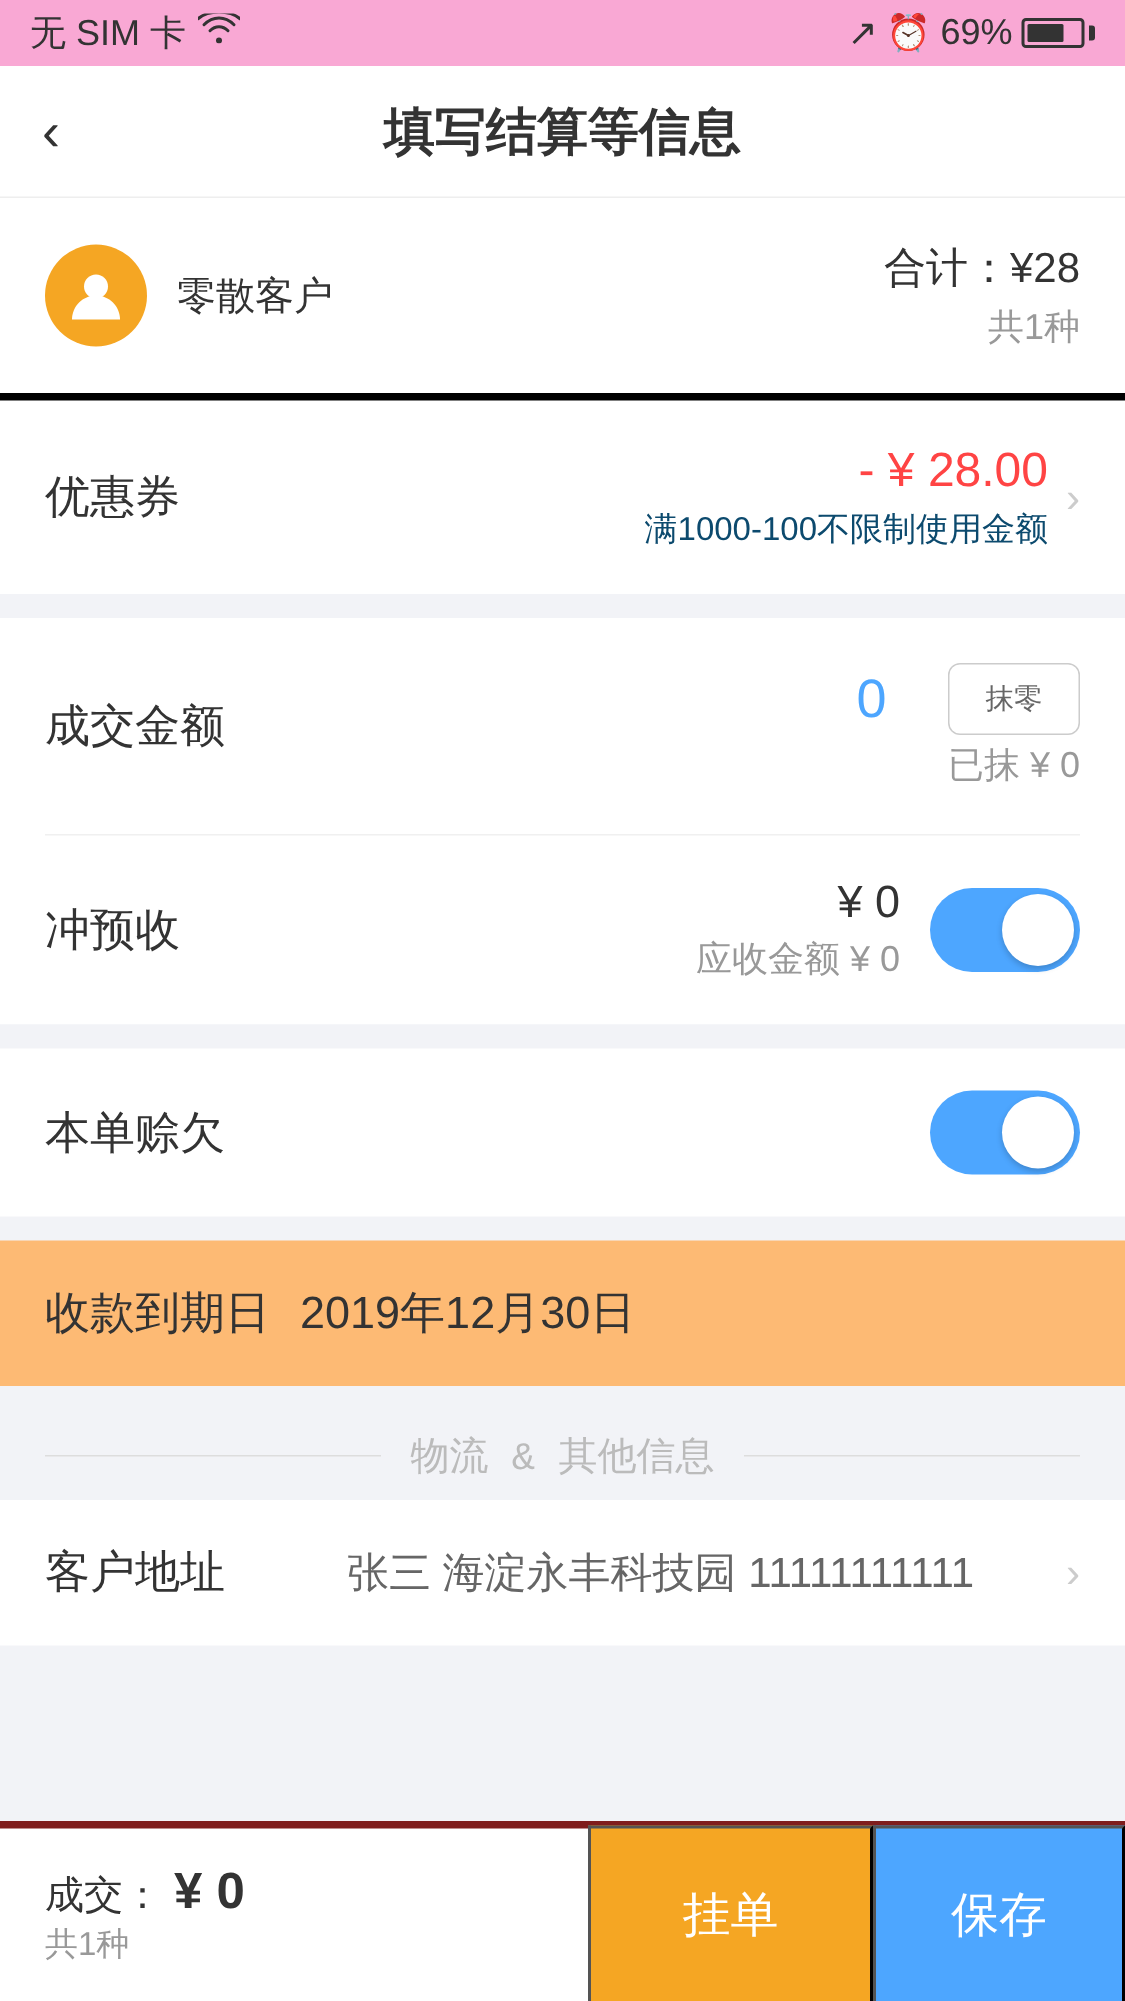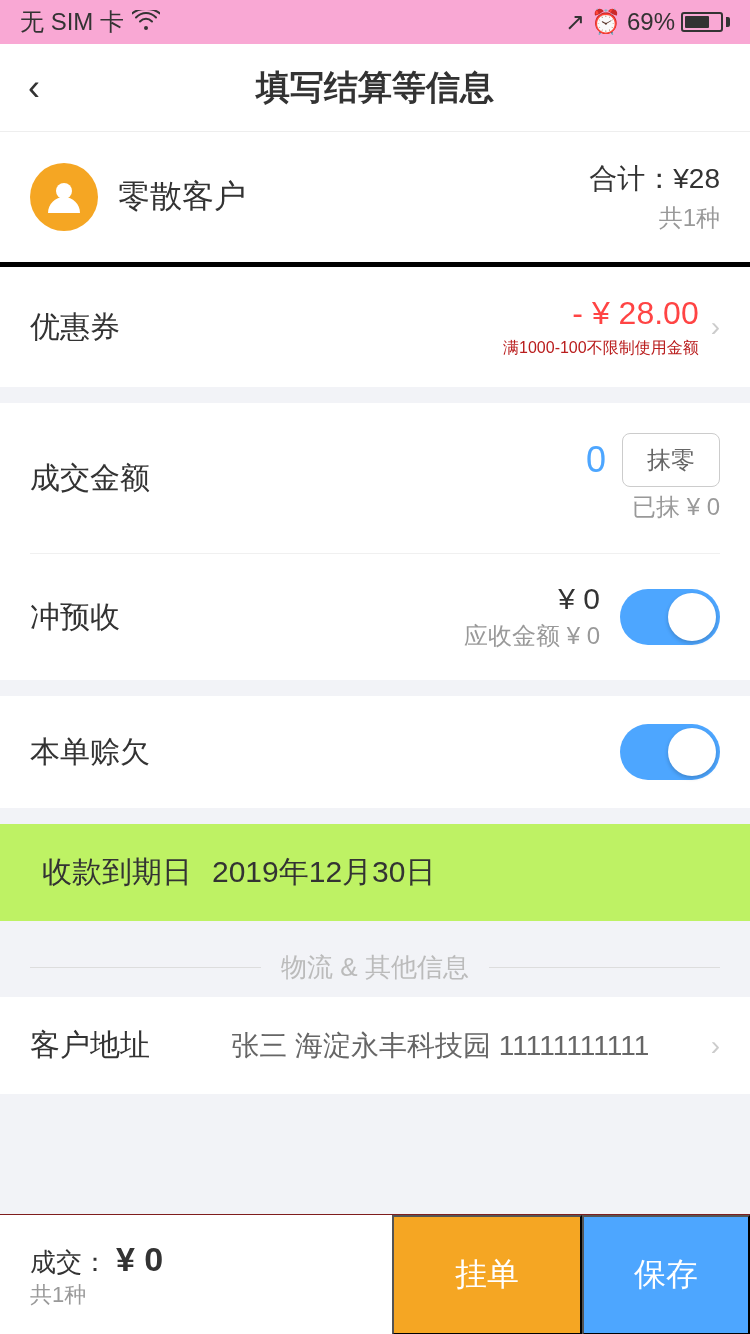--- a/index.html
+++ b/index.html
@@ -75,39 +75,39 @@
       border-radius: 50%;
       background: #f5a623;
       display: flex;
       align-items: center;
       justify-content: center;
     }
     .avatar-icon {
       width: 40px;
       height: 40px;
     }
-    .customer-name { font-size: 32px; color: #333; font-weight: 500; }
+    .customer-name { font-size: 26px; color: #333; font-weight: 500; }
     .customer-right { text-align: right; }
     .total-amount { font-size: 28px; color: #333; }
     .total-count { font-size: 24px; color: #999; margin-top: 4px; }
 
     
     .coupon-row {
       background: #fff;
       padding: 28px 30px;
       display: flex;
       align-items: center;
       justify-content: space-between;
       border-top: 5px solid #000000;
     }
     .coupon-label { font-size: 30px; color: #333; }
     .coupon-right { display: flex; align-items: center; gap: 12px; }
     .coupon-info { text-align: right; }
     .coupon-amount { font-size: 32px; color: #ff4444; font-weight: 500; }
-    .coupon-desc { font-size: 16px; color: #b91c1c; margin-top: 6px; }
+    .coupon-desc { font-size: 22px; color: #0c4a6e; margin-top: 6px; }
     .chevron { font-size: 28px; color: #ccc; }
 
     
     .section-divider {
       height: 16px;
       background: #f2f3f7;
     }
 
     
     .transaction-section {
@@ -130,24 +130,25 @@
       font-weight: 500;
       outline: none;
       border: none;
       text-align: right;
       width: 80px;
     }
     .round-button {
       border: 1px solid #ccc;
       border-radius: 8px;
       padding: 10px 24px;
-      font-size: 24px;
+      font-size: 19px;
       color: #666;
       background: #fff;
       cursor: pointer;
+      margin-left: 25px;
     }
     .amount-detail { font-size: 24px; color: #999; text-align: right; margin-top: 4px; }
 
     
     .prepay-row {
       display: flex;
       align-items: center;
       justify-content: space-between;
       padding: 28px 0;
     }
@@ -186,37 +187,38 @@
       padding: 28px 30px;
       display: flex;
       align-items: center;
       justify-content: space-between;
       margin-bottom: 16px;
     }
     .debt-label { font-size: 30px; color: #333; }
 
     
     .due-date-section {
-      background: #bef264;
-      padding: 28px 42px;
+      background: #fdba74;
+      padding: 28px 30px;
       margin-bottom: 16px;
     }
     .due-date-row { display: flex; align-items: center; gap: 20px; }
     .due-date-label { font-size: 30px; color: #333; }
     .due-date-value { font-size: 30px; color: #333; }
 
     
     .logistics-divider {
       background: #f2f3f7;
       height: 60px;
       display: flex;
       align-items: center;
       justify-content: center;
       position: relative;
       margin-bottom: 0;
+      font-family: Liberation Mono, monospace;
     }
     .logistics-line {
       position: absolute;
       top: 50%;
       left: 30px;
       right: 30px;
       height: 1px;
       background: #ddd;
     }
     .logistics-text {
@@ -246,21 +248,21 @@
 
     
     .bottom-bar {
       position: fixed;
       bottom: 0;
       width: 750px;
       height: 120px;
       background: #fff;
       display: flex;
       align-items: center;
-      border-top: 1px solid #7f1d1d;
+      border-top: 5px solid #7f1d1d;
     }
     .bottom-summary {
       flex: 1;
       padding: 0 30px;
     }
     .bottom-summary-title { font-size: 26px; color: #333; }
     .bottom-summary-amount { font-size: 34px; color: #333; font-weight: 600; }
     .bottom-summary-count { font-size: 22px; color: #999; }
     .btn-hold {
       width: 190px;

